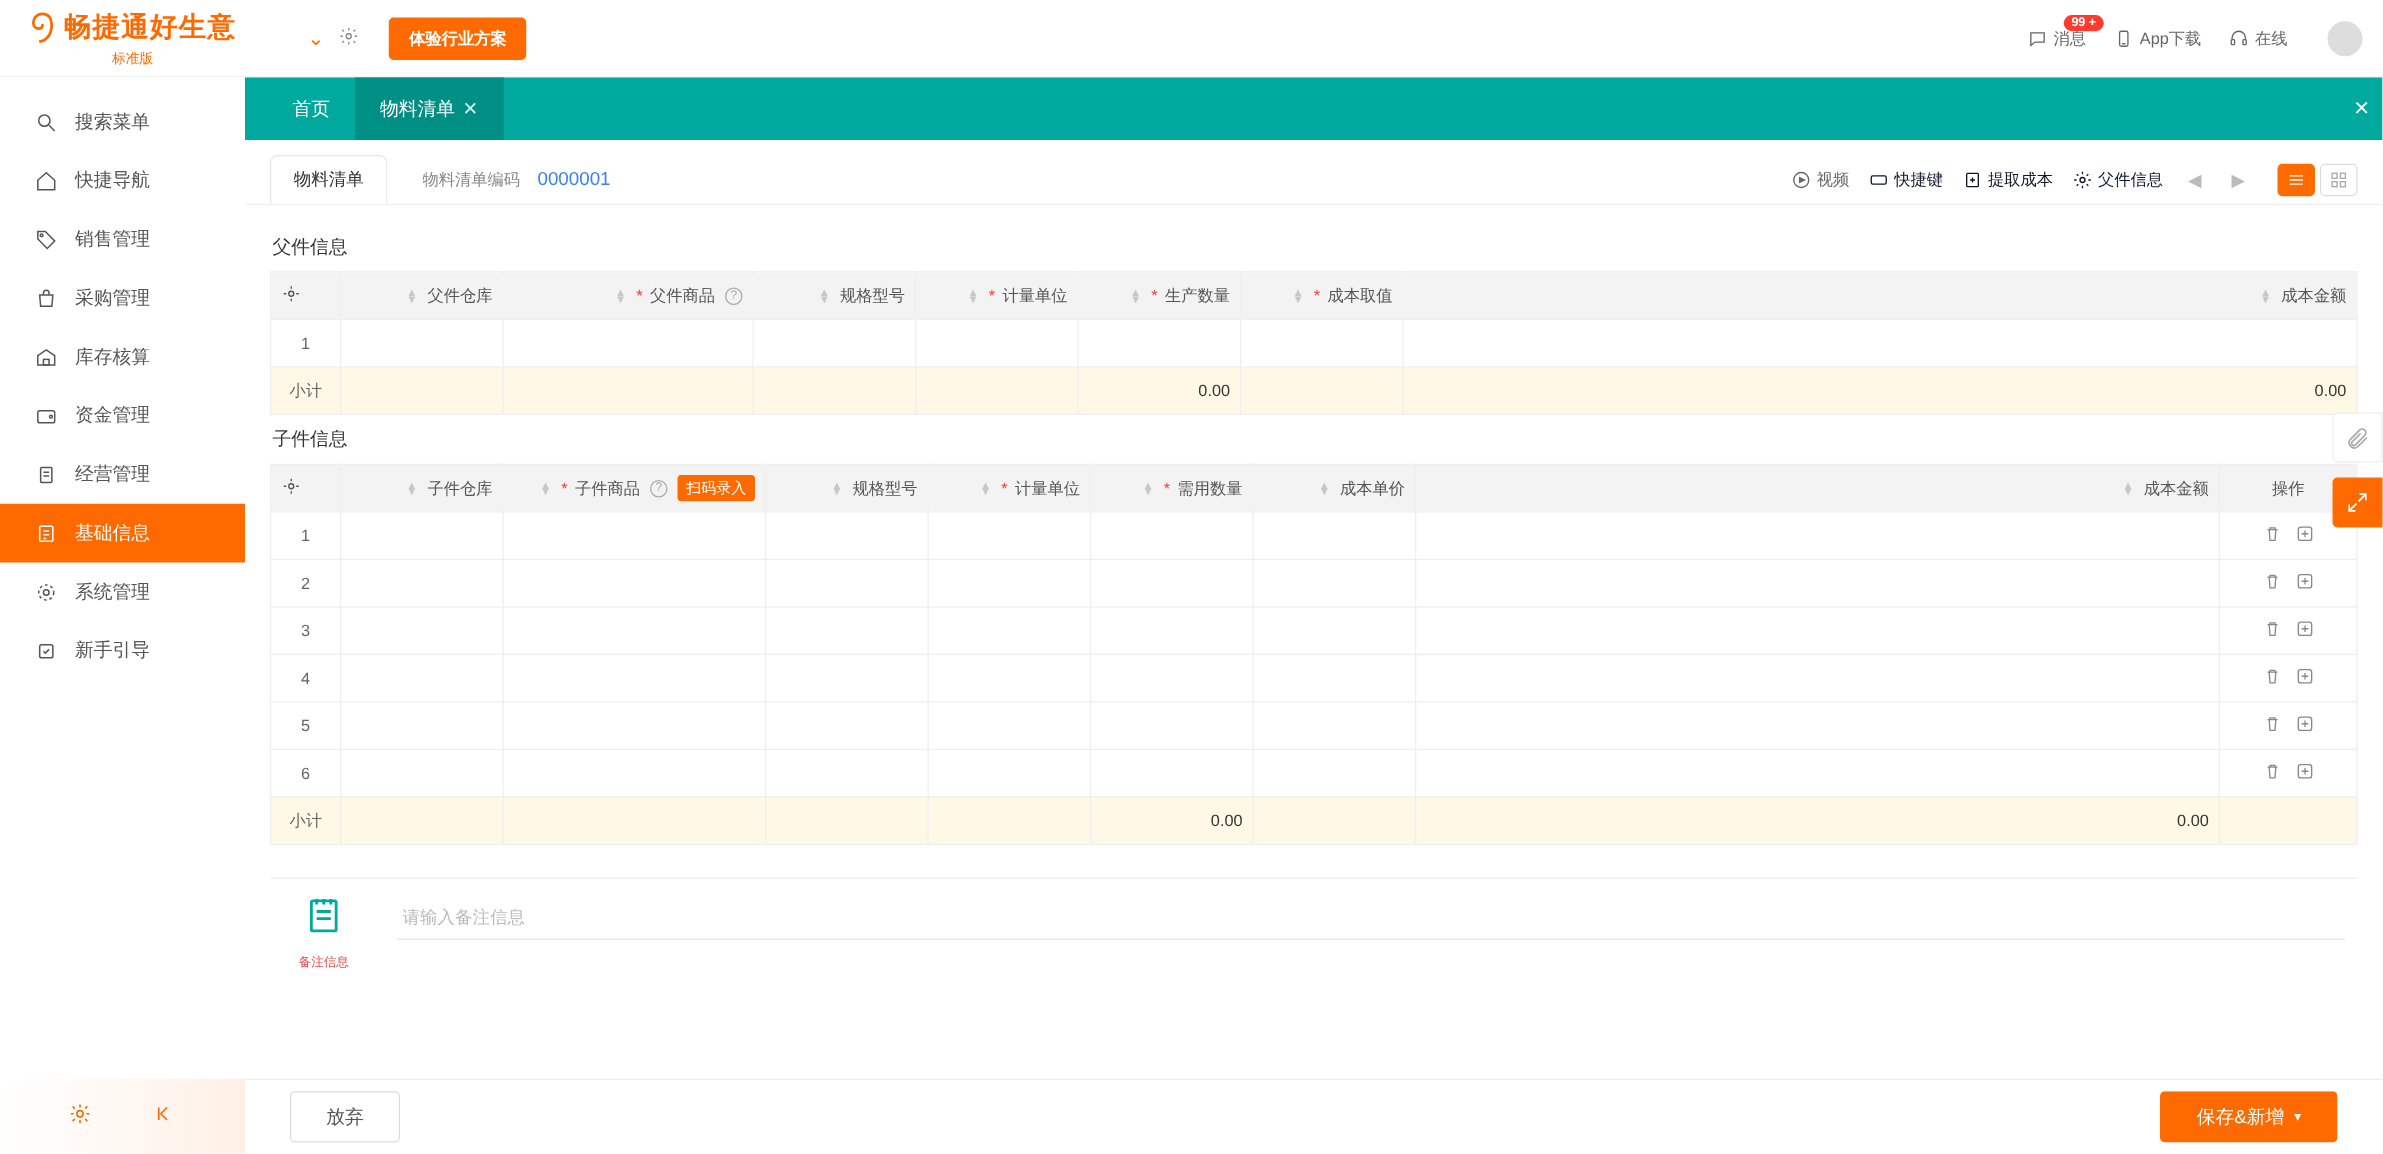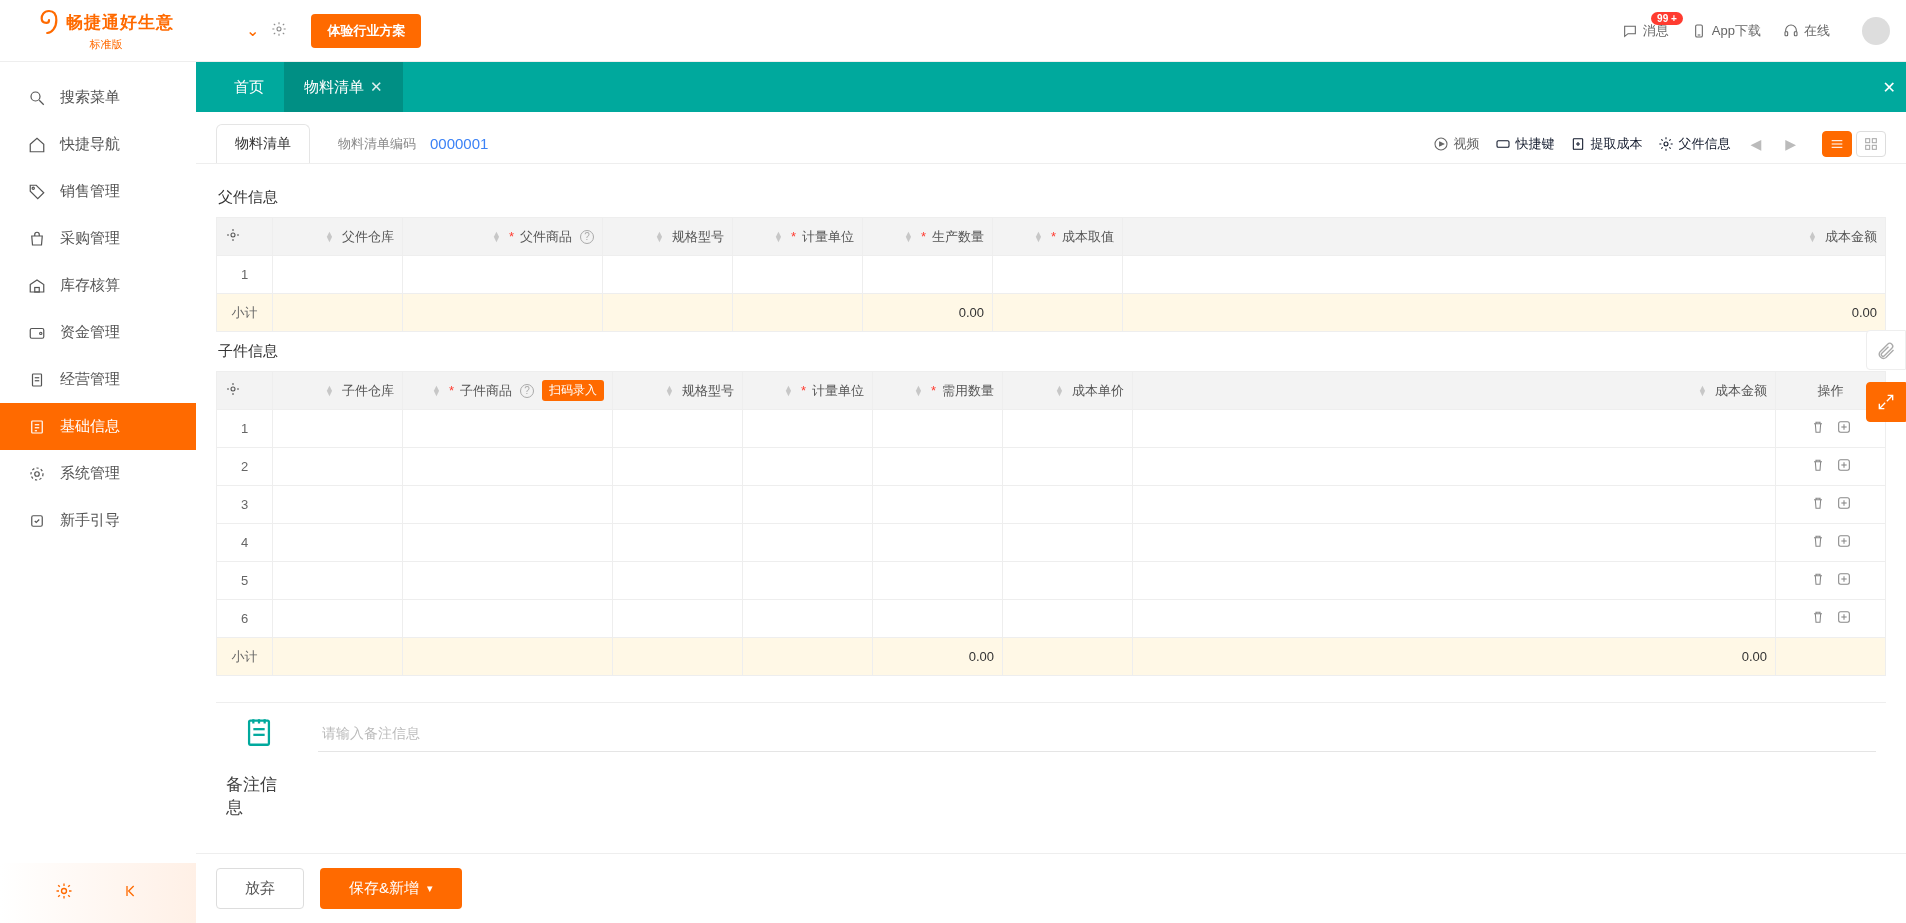--- a/index.html
+++ b/index.html
@@ -5,21 +5,21 @@
 * { box-sizing: border-box; margin: 0; padding: 0; }
 body { font-family: "Microsoft YaHei", Arial, sans-serif; font-size: 13px; color: #333; background: #f5f5f5; overflow: hidden; }
 .app { display: flex; flex-direction: column; width: 1906px; height: 923px; }
 
 
 .topbar { height: 62px; background: #fff; display: flex; align-items: center; padding: 0 16px; border-bottom: 1px solid #eee; }
 .logo-area { width: 180px; display: flex; flex-direction: column; align-items: center; }
 .logo-row { display: flex; align-items: center; gap: 6px; }
 .logo-mark { width: 22px; height: 26px; position: relative; }
 .logo-mark svg { width: 100%; height: 100%; }
-.logo-text { color: #ff6a00; font-weight: bold; font-size: 17px; letter-spacing: 1px; }
+.logo-text { color: #ff6a00; font-weight: bold; font-size: 22px; letter-spacing: 1px; }
 .logo-sub { color: #ff6a00; font-size: 11px; margin-top: 2px; }
 .org-selector { display: flex; align-items: center; gap: 12px; margin-left: 50px; }
 .org-chevron { color: #ff6a00; font-size: 16px; }
 .org-gear { color: #888; font-size: 15px; }
 .promo-btn { background: #ff6a00; color: #fff; padding: 8px 16px; border-radius: 4px; font-size: 13px; margin-left: 24px; cursor: pointer; font-weight: bold; }
 .topbar-spacer { flex: 1; }
 .top-actions { display: flex; align-items: center; gap: 22px; color: #666; font-size: 13px; }
 .top-action { display: flex; align-items: center; gap: 5px; cursor: pointer; position: relative; }
 .badge { position: absolute; top: -10px; right: -14px; background: #ff3b30; color: #fff; font-size: 10px; padding: 1px 6px; border-radius: 9px; font-weight: bold; }
 .avatar-small { width: 28px; height: 28px; background: #ddd; border-radius: 50%; margin-left: 10px; }
@@ -78,26 +78,26 @@
 .subtotal-row td { background: #fff8e6; font-weight: 500; }
 .num-cell { text-align: right; }
 .op-cell { text-align: center; color: #888; }
 .op-icon { cursor: pointer; margin: 0 5px; }
 .scan-tag { background: #ff6a00; color: #fff; font-size: 12px; padding: 2px 7px; border-radius: 3px; margin-left: 4px; }
 
 
 .remark-block { margin-top: 26px; background: #fff; display: flex; align-items: flex-start; gap: 26px; padding: 12px 10px; border-top: 1px solid #eee; }
 .remark-left { display: flex; flex-direction: column; align-items: center; width: 66px; }
 .remark-icon { color: #00a99d; font-size: 32px; }
-.remark-label { color: #404040; font-size: 17px; margin-top: 16px; }
+.remark-label { color: #ef4444; font-size: 10px; margin-top: 6px; }
 .remark-input { flex: 1; border: none; border-bottom: 1px solid #e5e5e5; padding: 10px 4px; font-size: 14px; outline: none; color: #333; }
 .remark-input::placeholder { color: #bbb; }
 
 
-.footer-bar { height: 70px; background: #fff; border-top: 1px solid #eee; display: flex; align-items: center; justify-content: flex-start; gap: 16px; padding: 0 20px; }
+.footer-bar { height: 60px; background: #fff; border-top: 1px solid #eee; display: flex; align-items: center; justify-content: space-between; gap: 16px; padding: 0 36px; }
 .btn { padding: 10px 28px; border-radius: 4px; font-size: 15px; cursor: pointer; border: 1px solid transparent; }
 .btn-plain { background: #fff; border-color: #ddd; color: #555; }
 .btn-primary { background: #ff6a00; color: #fff; display: flex; align-items: center; gap: 8px; }
 .btn-caret { font-size: 11px; }
 
 
 .right-float { position: absolute; right: 0; top: 330px; display: flex; flex-direction: column; gap: 12px; }
 .float-btn { width: 40px; height: 40px; background: #fff; border: 1px solid #eee; display: flex; align-items: center; justify-content: center; color: #aaa; cursor: pointer; border-radius: 4px 0 0 4px; }
 .float-btn.orange { background: #ff6a00; color: #fff; border-color: #ff6a00; }
 

